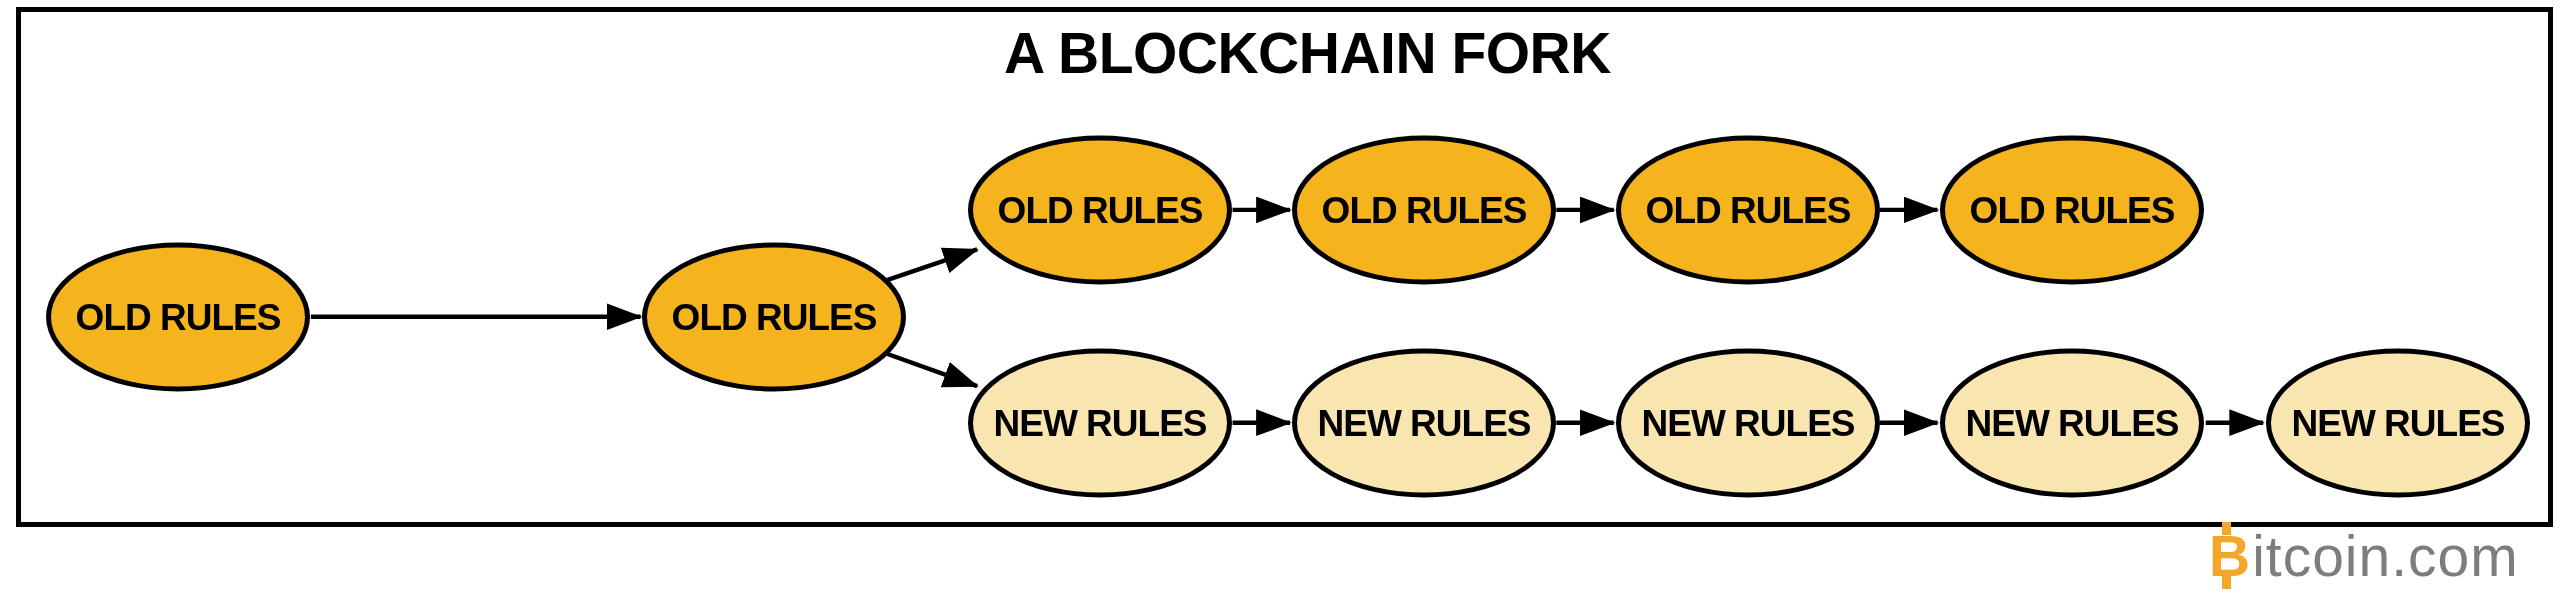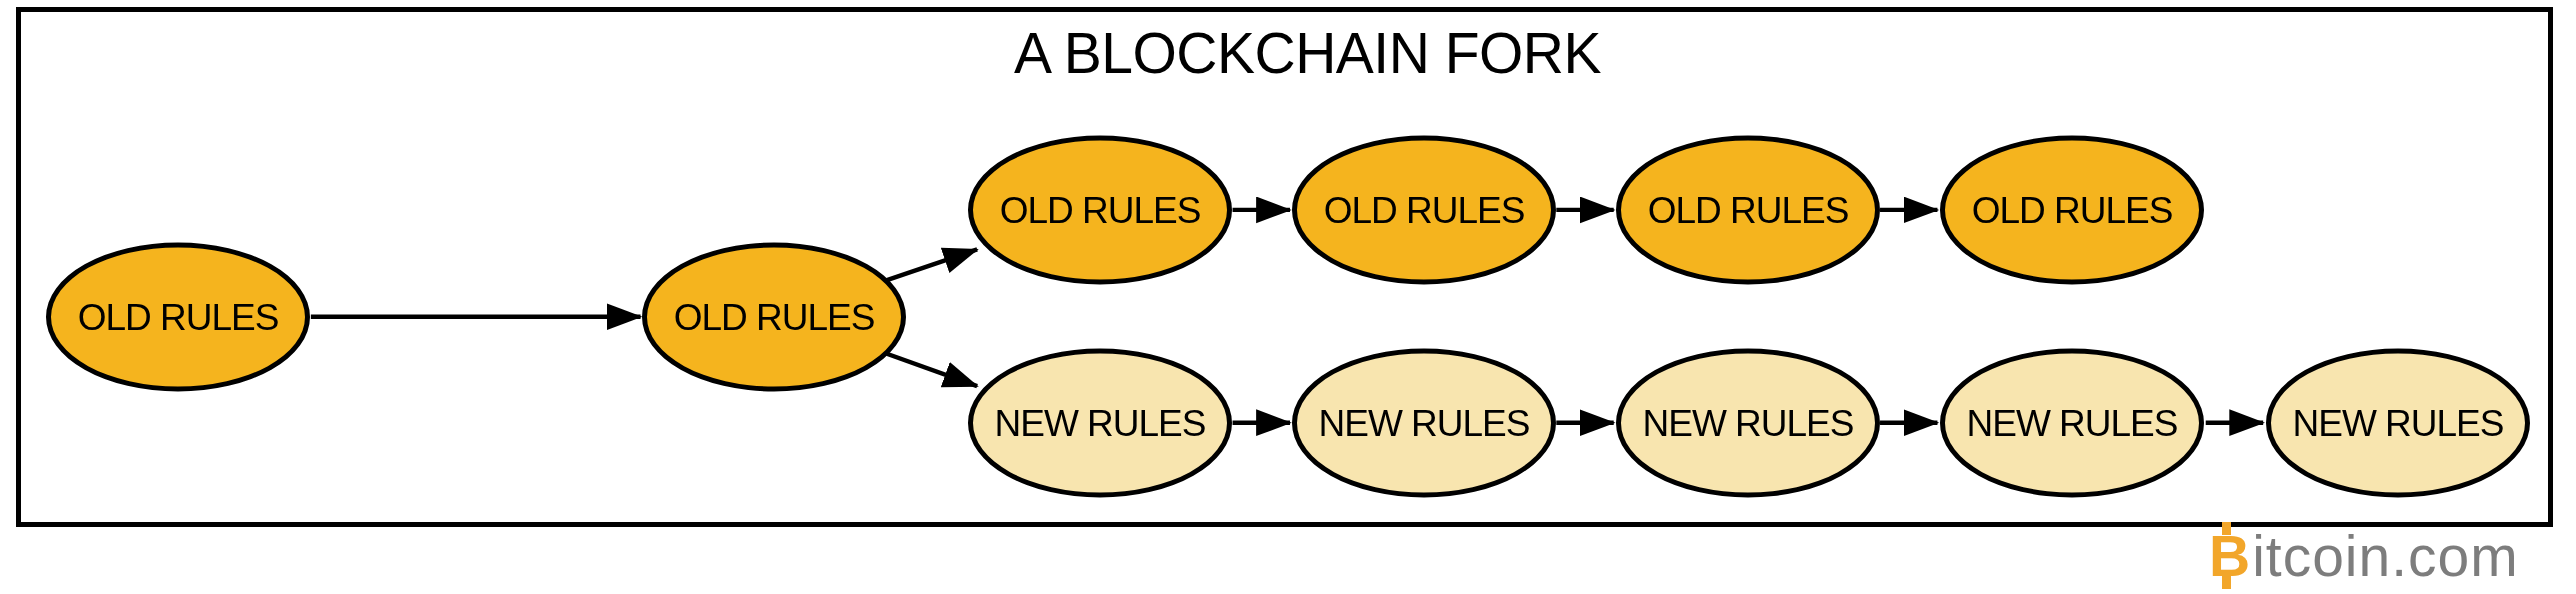--- a/index.html
+++ b/index.html
@@ -6,31 +6,31 @@
   body{
     width:2576px;height:594px;position:relative;background:#ffffff;
     font-family:"Liberation Sans",sans-serif;overflow:hidden;
   }
   .frame{
     position:absolute;left:16px;top:7px;width:2537px;height:520px;
     border:5px solid var(--outline,#000);box-sizing:border-box;background:transparent;
   }
   .title{
     position:absolute;left:812px;top:22px;width:991px;text-align:center;
-    font-size:57px;font-weight:normal;letter-spacing:-0.5px;color:var(--outline,#000);
+    font-size:57px;font-weight:bold;letter-spacing:-0.5px;color:var(--outline,#000);
     line-height:1.1;white-space:nowrap;
   }
   svg.edges{position:absolute;left:0;top:0;width:2576px;height:594px;}
   svg.edges line{stroke:var(--outline,#000);stroke-width:4.5;}
   svg.edges .head{fill:var(--outline,#000);}
   .node{
     position:absolute;width:264px;height:149px;transform:translate(-50%,-50%);
     border:5px solid var(--outline,#000);border-radius:50%;box-sizing:border-box;
     display:flex;align-items:center;justify-content:center;
-    font-size:37px;font-weight:normal;letter-spacing:-1px;color:#000;
+    font-size:37px;font-weight:bold;letter-spacing:-1px;color:#000;
     white-space:nowrap;
   }
   .node.old{background:var(--old-rules-fill,#F5B41E);}
   .node.new{background:var(--new-rules-fill,#F8E5AF);text-align:right;}
   .logo{
     position:absolute;left:2209px;top:527px;height:61px;
     font-size:57px;line-height:1.05;font-weight:500;letter-spacing:1px;
     color:var(--logo-text,#7D7D7D);white-space:nowrap;
   }
   .logo .b{

